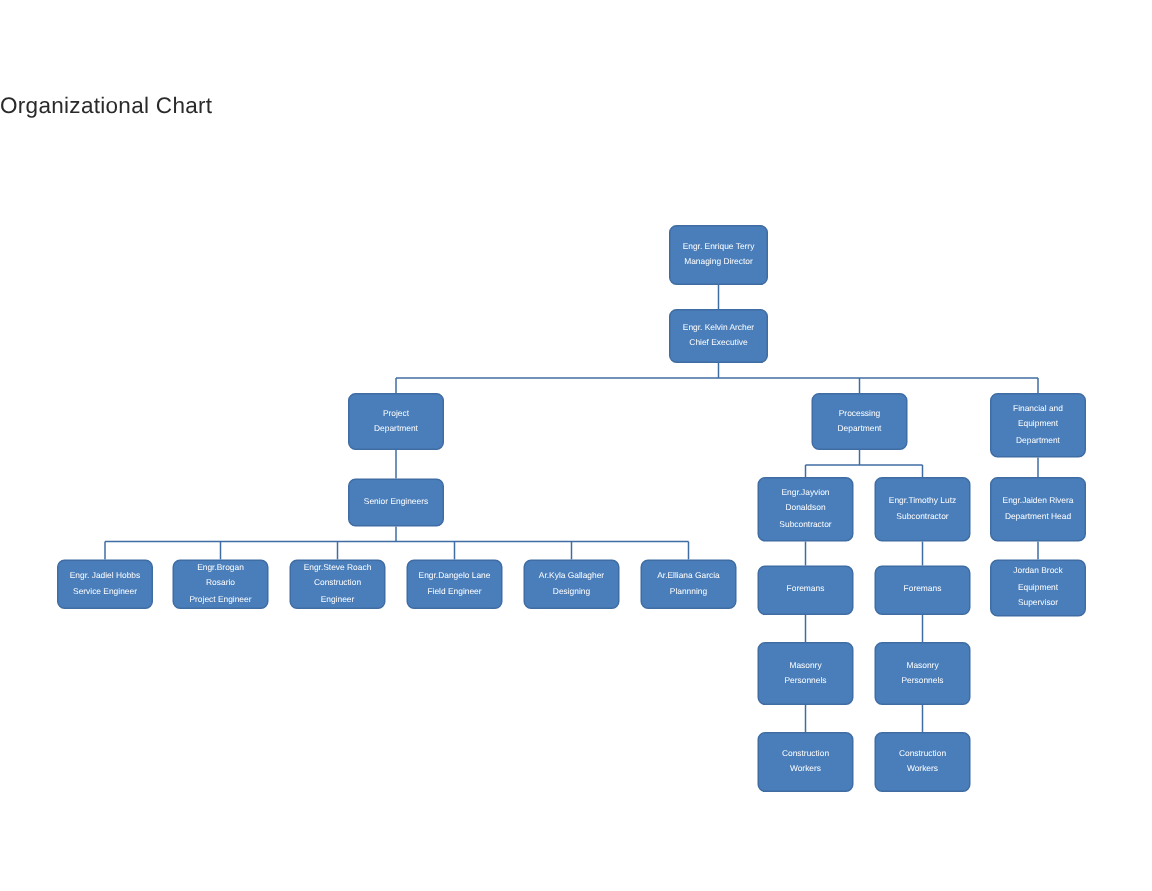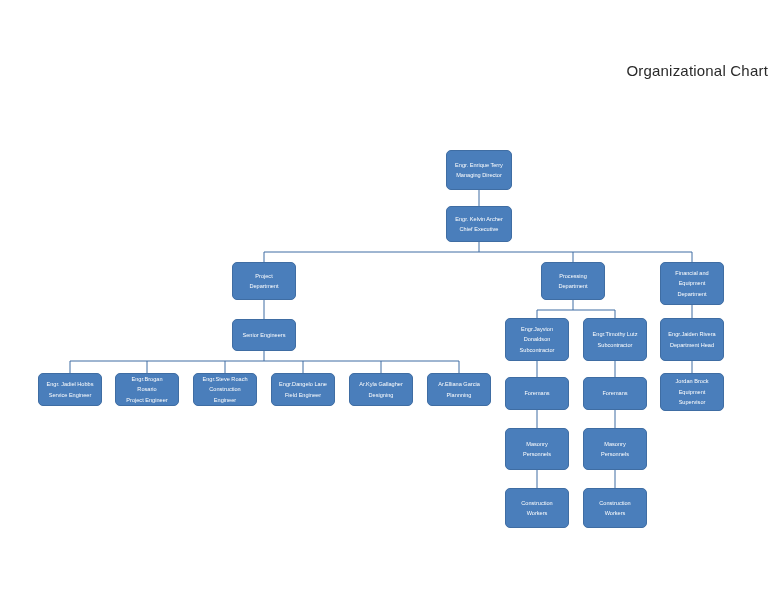--- a/index.html
+++ b/index.html
@@ -19,21 +19,21 @@
     left: 0;
     top: 0;
     width: 768px;
     height: 594px;
   }
   .chart-title {
     position: absolute;
     left: 0;
     top: 62px;
     width: 768px;
-    text-align: right;
+    text-align: left;
     font-size: 15px;
     color: #2a2a2a;
     letter-spacing: 0.2px;
     font-family: "Liberation Sans", sans-serif;
   }
   .node {
     position: absolute;
     box-sizing: border-box;
     background: #4a7ebb;
     border: 1px solid #3f6da3;

